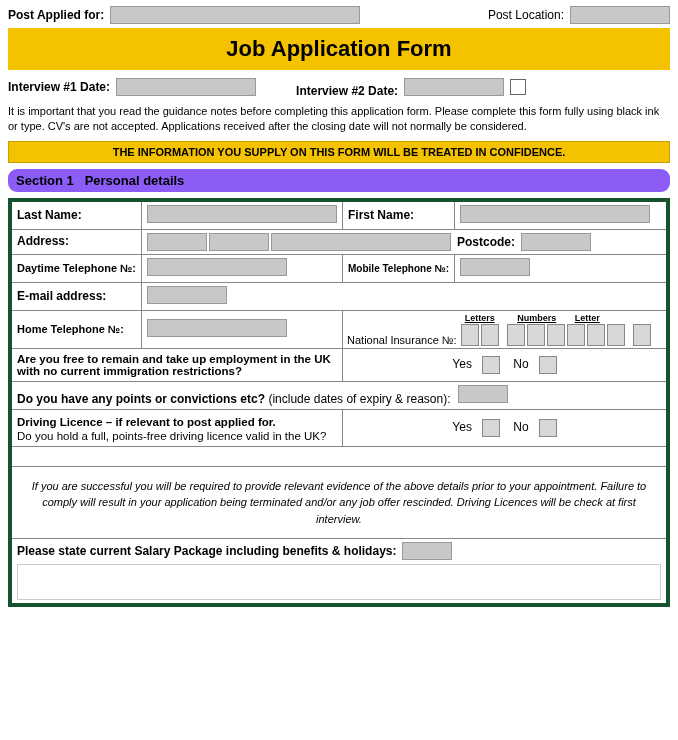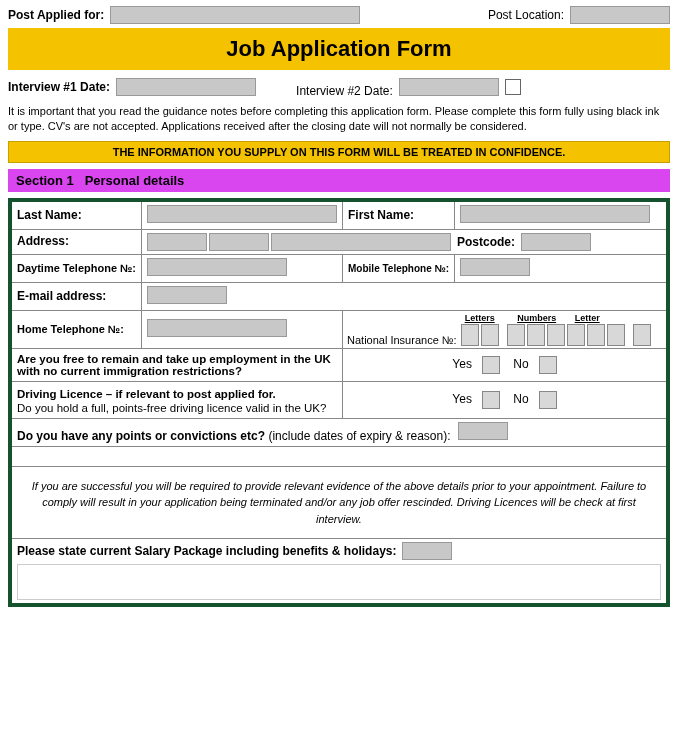--- a/index.html
+++ b/index.html
@@ -65,25 +65,26 @@
     .confidence-bar {
       background: #f5c200;
       text-align: center;
       padding: 4px 0;
       font-size: 11px;
       font-weight: bold;
       border: 1px solid #c8a000;
       margin-bottom: 6px;
     }
     .section-header {
-      background: #d946ef;
+      background: #8b5cf6;
       padding: 4px 8px;
       font-weight: bold;
       font-size: 13px;
       margin-bottom: 6px;
+      border-radius: 9px;
     }
     .form-table {
       width: 100%;
       border-collapse: collapse;
       border: 4px solid #14532d;
     }
     .form-table td {
       border: 1px solid #888;
       padding: 3px 5px;
       vertical-align: middle;
@@ -141,21 +142,21 @@
   </div>
 
   <div class="title-bar">Job Application Form</div>
 
   <div class="interview-row">
     <div class="int-group">
       <span style="font-weight:bold;">Interview #1  Date:</span>
       <span class="field-input" style="width:140px;"></span>
     </div>
     <div class="int-group" style="margin-left:30px;">
-      <span style="font-weight:normal;margin-top:8px;">Interview #2 Date:</span>
+      <span style="font-weight:bold;margin-top:8px;">Interview #2 Date:</span>
       <span class="field-input" style="width:100px;"></span>
       <span style="width:16px; height:16px; border:1px solid #666; display:inline-block; vertical-align:middle;"></span>
     </div>
   </div>
 
   <div class="notes-text">It is important that you read the guidance notes before completing this application form. Please complete this form fully using black ink or type. CV's are not accepted. Applications received after the closing date will not normally be considered.</div>
 
   <div class="confidence-bar">THE INFORMATION YOU SUPPLY ON THIS FORM WILL BE TREATED IN CONFIDENCE.</div>
 
   <div class="section-header">
@@ -257,44 +258,44 @@
         &nbsp;
         <span class="checkbox-box"></span>
         &nbsp;&nbsp;
         <span>No</span>
         &nbsp;
         <span class="checkbox-box"></span>
       </td>
     </tr>
 
     <tr>
+      <td class="value-cell" colspan="4" style="padding:3px 5px;">
+        <span style="font-weight:bold;">Do you have any points or convictions etc?</span>
+        <span>(include dates of expiry &amp; reason):</span>
+        <span class="field-input" style="width:50px; margin-left:4px;"></span>
+      </td>
+    </tr>
+
+    <tr>
       <td class="value-cell" colspan="2" style="padding: 4px 5px;">
         <div class="employment-note">Driving Licence – if relevant to post applied for.</div>
         <div style="font-size:11.5px;">Do you hold a full, points-free driving licence valid in the UK?</div>
       </td>
       <td class="value-cell" colspan="2" style="text-align:center;">
         <span>Yes</span>
         &nbsp;
         <span class="checkbox-box"></span>
         &nbsp;&nbsp;
         <span>No</span>
         &nbsp;
         <span class="checkbox-box"></span>
       </td>
     </tr>
 
     <tr>
-      <td class="value-cell" colspan="4" style="padding:3px 5px;">
-        <span style="font-weight:bold;">Do you have any points or convictions etc?</span>
-        <span>(include dates of expiry &amp; reason):</span>
-        <span class="field-input" style="width:50px; margin-left:4px;"></span>
-      </td>
-    </tr>
-
-    <tr>
       <td colspan="4" style="height:20px; background:#fff;"></td>
     </tr>
 
     <tr>
       <td colspan="4">
         <div class="italic-note">If you are successful you will be required to provide relevant evidence of the above details prior to your appointment.   Failure to comply will result in your application being terminated and/or any job offer rescinded. Driving Licences will be check at first interview.</div>
       </td>
     </tr>
 
     <tr>

